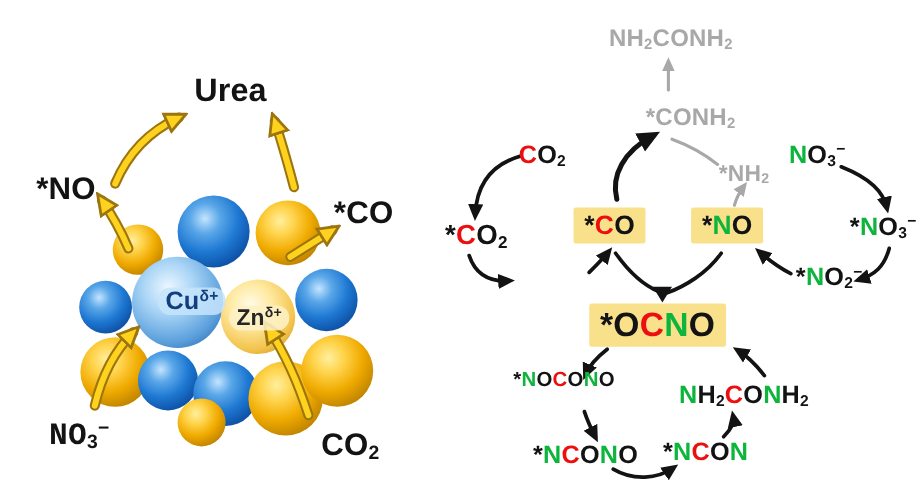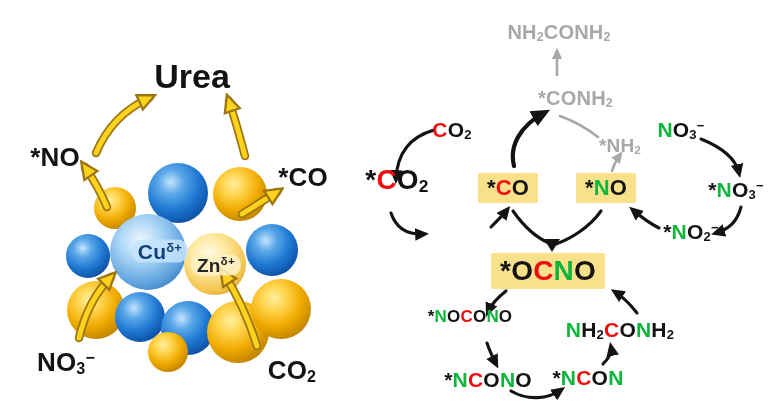--- a/index.html
+++ b/index.html
@@ -8,21 +8,21 @@
   .fig svg{position:absolute;left:0;top:0;}
   .sp{position:absolute;transform:translate(-50%,-50%);font-weight:700;white-space:nowrap;
       line-height:1;letter-spacing:0.2px;}
   .sp sub{font-size:.62em;vertical-align:-0.2em;line-height:0;}
   .sp sup{font-size:.62em;vertical-align:.52em;line-height:0;}
   .boxed{background:var(--box_yellow);padding:4px 9px;border-radius:2px;}
   .pill{border-radius:10px;padding:1px 6px;}
   .pill-cu{background:rgba(198,228,252,.85);}
   .pill-zn{background:rgba(253,240,196,.88);}
   .urea-label{position:absolute;transform:translate(-50%,-50%);font-weight:700;
-      color:var(--black);font-size:34px;}
+      color:var(--black);font-size:27px;}
 </style>
 </head>
 <body>
 
 <div class="fig">
 
   <svg width="768" height="402" viewBox="0 0 768 402">
     <defs>
       <radialGradient id="gB" cx="0.38" cy="0.32" r="0.75">
         <stop offset="0%" stop-color="#c4e4ff"></stop>
@@ -123,30 +123,30 @@
     <g fill="none" style="stroke:var(--gray)" stroke-width="2.6" stroke-linecap="round">
       <path d="M 557 75 L 557 52" marker-end="url(#mG)"></path>
       <path d="M 598 137 C 584 126 571 120 560 116"></path>
       <path d="M 612 171 C 614 164 617 159 620 155" marker-end="url(#mG)"></path>
     </g>
   </svg>
 
   <div class="urea-label" style="left:192px;top:76px">Urea</div>
   <div class="sp" style="left:55px;top:157px;font-size:26px;color:var(--black)"><span style="color: rgb(19, 19, 19);">*NO</span></div>
   <div class="sp" style="left:303px;top:177px;font-size:26px;color:var(--black)"><span style="color: rgb(19, 19, 19);">*CO</span></div>
-  <div class="sp" style="left:66px;top:362px;font-size:26px;color:var(--black)"><span style="color: rgb(19, 19, 19);">NO</span><sub style="color: rgb(19, 19, 19);">3</sub><sup style="color: rgb(19, 19, 19);">−</sup></div>
+  <div class="sp" style="left:66px;top:362px;font-size:26px;color:var(--black)"><span style="color: rgb(19, 19, 19); font-family: Liberation Mono, monospace;">NO</span><sub style="color: rgb(19, 19, 19);">3</sub><sup style="color: rgb(19, 19, 19);">−</sup></div>
   <div class="sp" style="left:292px;top:370px;font-size:26px;color:var(--black)"><span style="color: rgb(19, 19, 19);">CO</span><sub style="color: rgb(19, 19, 19);">2</sub></div>
   <div class="sp pill pill-cu" style="left:160px;top:251px;font-size:21px"><span style="color: rgb(17, 63, 125);">Cu</span><sup style="color: rgb(17, 63, 125);">δ+</sup></div>
   <div class="sp pill pill-zn" style="left:216px;top:265px;font-size:19px"><span style="color: rgb(38, 38, 38);">Zn</span><sup style="color: rgb(38, 38, 38);">δ+</sup></div>
 
   <div class="sp" style="left:559px;top:32px;font-size:20px"><span style="color: rgb(168, 168, 168);">NH</span><sub style="color: rgb(168, 168, 168);">2</sub><span style="color: rgb(168, 168, 168);">CONH</span><sub style="color: rgb(168, 168, 168);">2</sub></div>
   <div class="sp" style="left:558px;top:98px;font-size:20px"><span style="color: rgb(168, 168, 168); margin-left: 35px;">*CONH</span><sub style="color: rgb(168, 168, 168);">2</sub></div>
   <div class="sp" style="left:620px;top:145px;font-size:19px"><span style="color: rgb(168, 168, 168);">*NH</span><sub style="color: rgb(168, 168, 168);">2</sub></div>
   <div class="sp" style="left:452px;top:129px;font-size:21px"><span style="color: rgb(237, 15, 15);">C</span><span style="color: rgb(19, 19, 19);">O</span><sub style="color: rgb(19, 19, 19);">2</sub></div>
-  <div class="sp" style="left:397px;top:180px;font-size:28px"><span style="color: rgb(19, 19, 19);">*</span><span style="color: rgb(237, 15, 15);">C</span><span style="color: rgb(19, 19, 19);">O</span><sub style="color: rgb(19, 19, 19);">2</sub></div>
+  <div class="sp" style="left:397px;top:196px;font-size:23px"><span style="color: rgb(19, 19, 19);">*</span><span style="color: rgb(237, 15, 15);">C</span><span style="color: rgb(19, 19, 19);">O</span><sub style="color: rgb(19, 19, 19);">2</sub></div>
   <div class="sp boxed" style="left:508px;top:188px;font-size:22px"><span style="color: rgb(19, 19, 19);">*</span><span style="color: rgb(237, 15, 15);">C</span><span style="color: rgb(19, 19, 19);">O</span></div>
   <div class="sp boxed" style="left:606px;top:188px;font-size:22px"><span style="color: rgb(19, 19, 19);">*</span><span style="color: rgb(13, 181, 60);">N</span><span style="color: rgb(19, 19, 19);">O</span></div>
   <div class="sp" style="left:681px;top:129px;font-size:21px"><span style="color: rgb(13, 181, 60);">N</span><span style="color: rgb(19, 19, 19);">O</span><sub style="color: rgb(19, 19, 19);">3</sub><sup style="color: rgb(19, 19, 19);">−</sup></div>
   <div class="sp" style="left:736px;top:189px;font-size:21px"><span style="color: rgb(19, 19, 19);">*</span><span style="color: rgb(13, 181, 60);">N</span><span style="color: rgb(19, 19, 19);">O</span><sub style="color: rgb(19, 19, 19);">3</sub><sup style="color: rgb(19, 19, 19);">−</sup></div>
   <div class="sp" style="left:691px;top:231px;font-size:21px"><span style="color: rgb(19, 19, 19);">*</span><span style="color: rgb(13, 181, 60);">N</span><span style="color: rgb(19, 19, 19);">O</span><sub style="color: rgb(19, 19, 19);">2</sub><sup style="color: rgb(19, 19, 19);">−</sup></div>
   <div class="sp boxed" style="left:548px;top:271px;font-size:28px"><span style="color: rgb(19, 19, 19);">*O</span><span style="color: rgb(237, 15, 15);">C</span><span style="color: rgb(13, 181, 60);">N</span><span style="color: rgb(19, 19, 19);">O</span></div>
   <div class="sp" style="left:470px;top:316px;font-size:17px"><span style="color: rgb(19, 19, 19);">*</span><span style="color: rgb(13, 181, 60);">N</span><span style="color: rgb(19, 19, 19);">O</span><span style="color: rgb(237, 15, 15);">C</span><span style="color: rgb(19, 19, 19);">O</span><span style="color: rgb(13, 181, 60);">N</span><span style="color: rgb(19, 19, 19);">O</span></div>
   <div class="sp" style="left:488px;top:379px;font-size:21px"><span style="color: rgb(19, 19, 19);">*</span><span style="color: rgb(13, 181, 60);">N</span><span style="color: rgb(237, 15, 15);">C</span><span style="color: rgb(19, 19, 19);">O</span><span style="color: rgb(13, 181, 60);">N</span><span style="color: rgb(19, 19, 19);">O</span></div>
   <div class="sp" style="left:588px;top:377px;font-size:21px"><span style="color: rgb(19, 19, 19);">*</span><span style="color: rgb(13, 181, 60);">N</span><span style="color: rgb(237, 15, 15);">C</span><span style="color: rgb(19, 19, 19);">O</span><span style="color: rgb(13, 181, 60);">N</span></div>
   <div class="sp" style="left:620px;top:329px;font-size:21px"><span style="color: rgb(13, 181, 60);">N</span><span style="color: rgb(19, 19, 19);">H</span><sub style="color: rgb(19, 19, 19);">2</sub><span style="color: rgb(237, 15, 15);">C</span><span style="color: rgb(19, 19, 19);">O</span><span style="color: rgb(13, 181, 60);">N</span><span style="color: rgb(19, 19, 19);">H</span><sub style="color: rgb(19, 19, 19);">2</sub></div>

